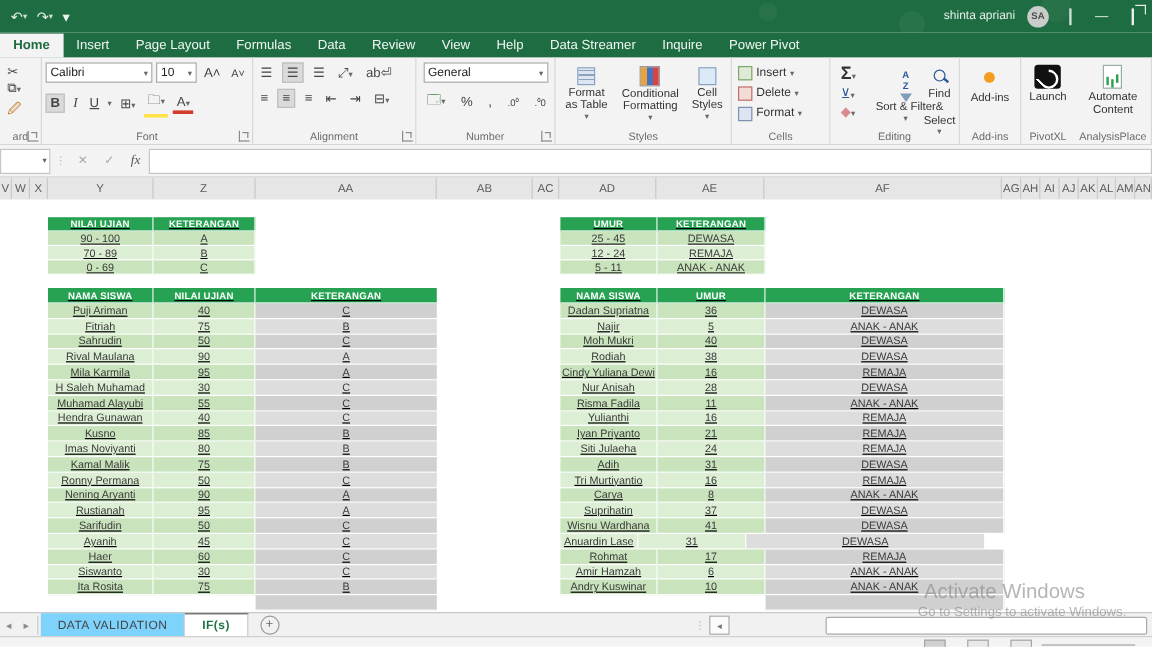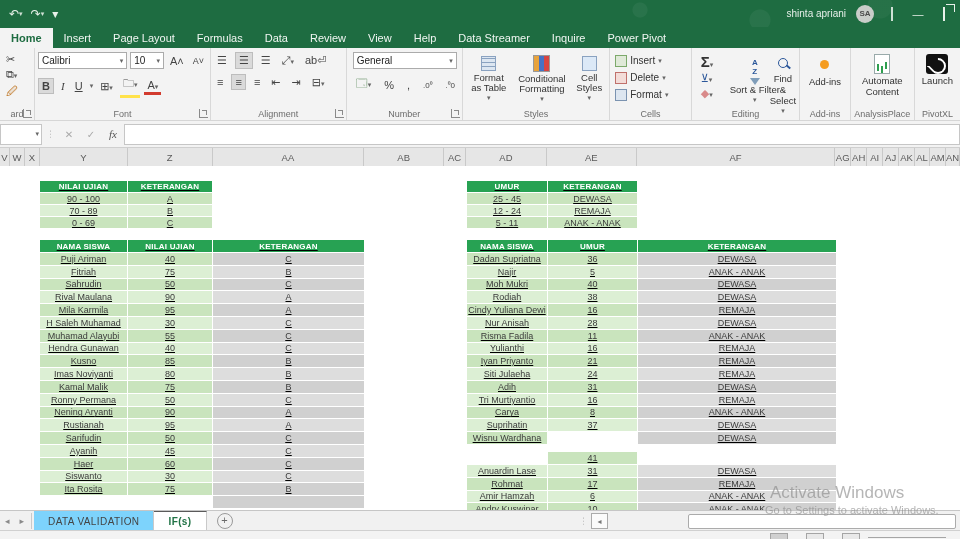--- a/index.html
+++ b/index.html
@@ -262,34 +262,34 @@
   </div>
 
   <div class="rgroup" style="width:52px;">
     <div class="bigbtn" style="margin-top:6px;">
       <span class="ic orange-dot"></span>
       <span style="margin-top:6px;">Add-ins</span>
     </div>
     <div class="glabel">Add-ins</div>
   </div>
 
+  <div class="rgroup" style="width:46px;border-right:none;">
+    <div class="bigbtn">
+      <span class="ic launch-ic"></span>
+      <span>Launch</span>
+    </div>
+    <div class="glabel">PivotXL</div>
+  </div>
+
   <div class="rgroup" style="width:66px;">
     <div class="bigbtn">
       <span class="ic doc-ic"></span>
       <span>Automate Content</span>
     </div>
     <div class="glabel">AnalysisPlace</div>
-  </div>
-
-  <div class="rgroup" style="width:46px;border-right:none;">
-    <div class="bigbtn">
-      <span class="ic launch-ic"></span>
-      <span>Launch</span>
-    </div>
-    <div class="glabel">PivotXL</div>
   </div>
 </div>
 
 <div id="formulabar" class="abs">
   <div id="namebox">
       <span class="dd">▾</span>
     </div>
   <span class="vdots">⋮</span>
   <span class="fbtn">✕</span>
   <span class="fbtn">✓</span>
@@ -533,25 +533,25 @@
         <div class="xl-cell g0" style="width: 90px; height: 12.8px;">8</div>
         <div class="xl-cell k0" style="width: 199px; height: 12.8px;">ANAK - ANAK</div>
       </div>
       <div class="xl-row">
         <div class="xl-cell g1" style="width: 81px; height: 12.8px;">Suprihatin</div>
         <div class="xl-cell g1" style="width: 90px; height: 12.8px;">37</div>
         <div class="xl-cell k1" style="width: 199px; height: 12.8px;">DEWASA</div>
       </div>
       <div class="xl-row">
         <div class="xl-cell g0" style="width: 81px; height: 12.8px;">Wisnu Wardhana</div>
-        <div class="xl-cell g0" style="width: 90px; height: 12.8px; margin-top: 20px;">41</div>
+        <div class="xl-cell g0" style="width: 90px; height: 12.8px;">41</div>
         <div class="xl-cell k0" style="width: 199px; height: 12.8px;">DEWASA</div>
       </div>
       <div class="xl-row">
-        <div class="xl-cell g1" style="width: 81px; height: 12.8px; text-align: center;">Anuardin Lase</div>
+        <div class="xl-cell g1" style="width: 65px; height: 12.8px; text-align: center;">Anuardin Lase</div>
         <div class="xl-cell g1" style="width: 90px; height: 12.8px;">31</div>
         <div class="xl-cell k1" style="width: 199px; height: 12.8px;">DEWASA</div>
       </div>
       <div class="xl-row">
         <div class="xl-cell g0" style="width: 81px; height: 12.8px;">Rohmat</div>
         <div class="xl-cell g0" style="width: 90px; height: 12.8px;">17</div>
         <div class="xl-cell k0" style="width: 199px; height: 12.8px;">REMAJA</div>
       </div>
       <div class="xl-row">
         <div class="xl-cell g1" style="width: 81px; height: 12.8px;">Amir Hamzah</div>

